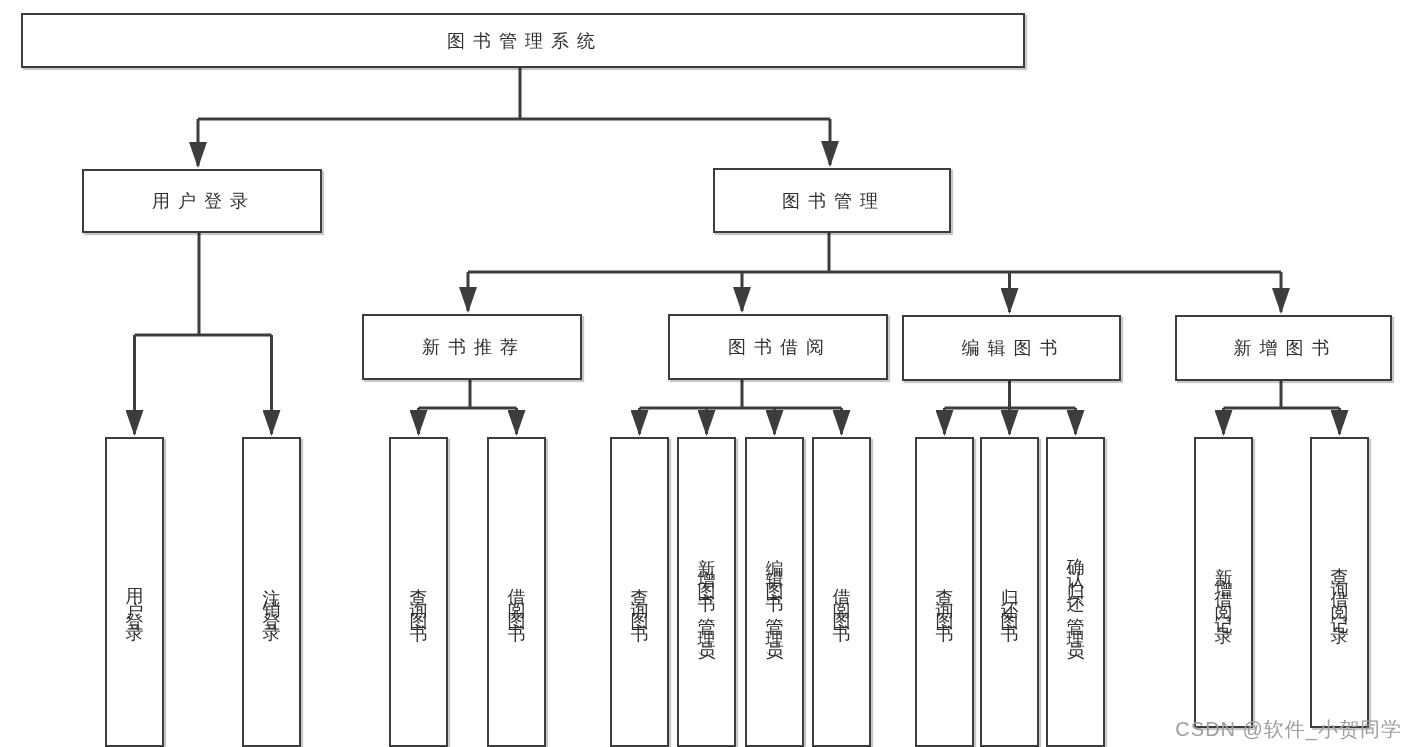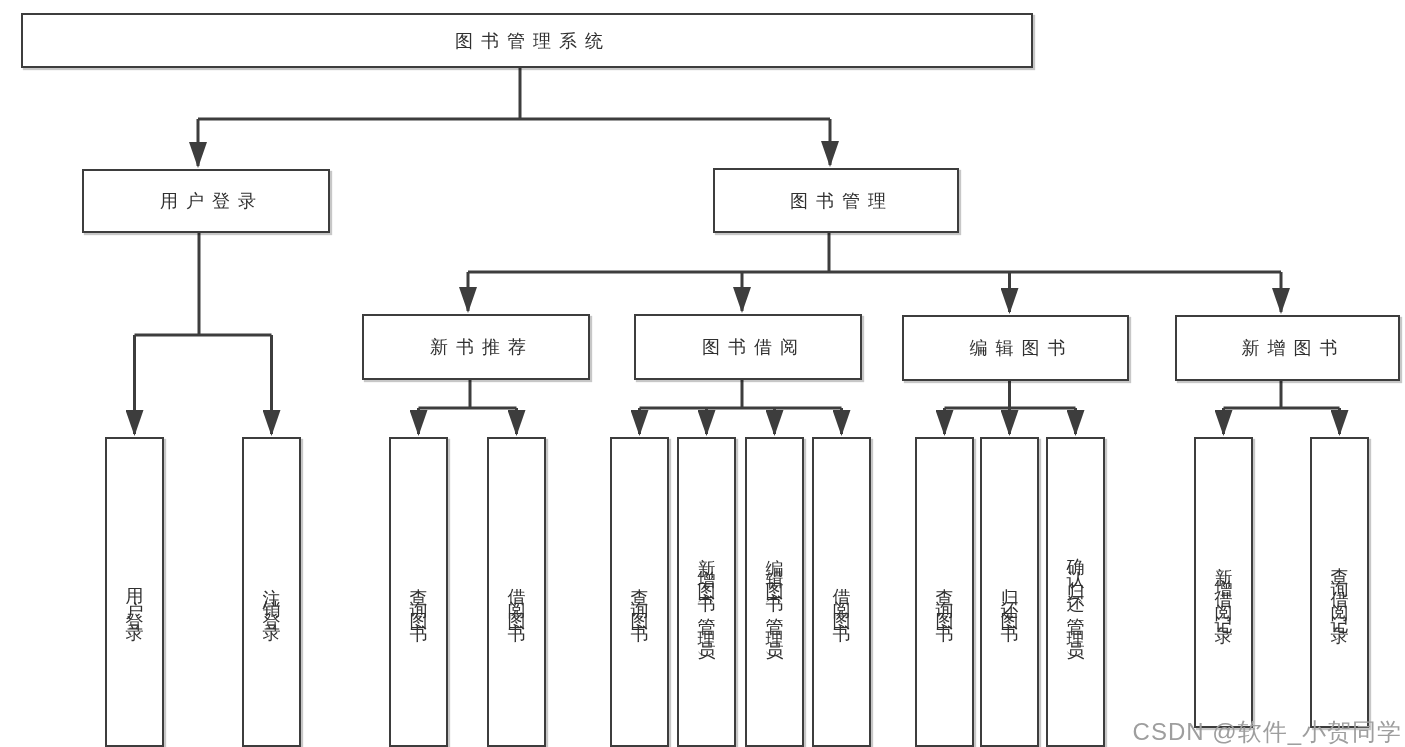--- a/index.html
+++ b/index.html
@@ -14,54 +14,54 @@
   #connectors{position:absolute;left:0;top:0;width:1405px;height:747px;}
   .node{
     position:absolute;
     background:#ffffff;
     border:2px solid #3d3d3d;
     box-shadow:2px 2px 1px rgba(0,0,0,0.22);
     display:flex;align-items:center;justify-content:center;
     font-size:18px;
     box-sizing:content-box;
   }
-  .hbox{letter-spacing:8px;padding-left:12px;}
+  .hbox{letter-spacing:8px;padding-left:4px;}
   .vbox{
     writing-mode:vertical-rl;
     text-orientation:mixed;
     letter-spacing:12px;
     padding-top:12px;
     width:55px;height:294px;top:437px;
   }
   .vbox.short{height:275px;}
   
   #box-root{left:21px;top:13px;width:996px;height:51px;}
   #box-user-login{left:82px;top:169px;width:232px;height:60px;}
   #box-book-mgmt{left:713px;top:168px;width:230px;height:61px;}
   #box-new-book{left:362px;top:314px;width:212px;height:62px;}
-  #box-book-borrow{left:634px;top:314px;width:212px;height:62px;font-family:Liberation Mono, monospace;}
+  #box-book-borrow{left:668px;top:314px;width:212px;height:62px;font-family:Liberation Mono, monospace;}
   #box-current{left:902px;top:315px;width:211px;height:62px;}
   #box-records{left:1175px;top:315px;width:209px;height:62px;}
   
   #v-user-login{left:105px;}
   #v-logout{left:242px;}
   #v-query-1{left:389px;}
   #v-borrow-1{left:487px;}
   #v-query-2{left:610px;}
   #v-add-book{left:677px;}
   #v-edit-book{left:745px;}
   #v-borrow-2{left:812px;}
   #v-query-3{left:915px;}
   #v-return-book{left:980px;}
   #v-confirm-return{left:1046px;}
   #v-add-record{left:1194px;}
   #v-query-record{left:1310px;}
   #watermark{
     position:absolute;right:3px;top:716px;
-    font-size:24px;color:#9e9e9e;letter-spacing:1px;
+    font-size:20px;color:#9e9e9e;letter-spacing:1px;
     white-space:nowrap;
   }
 </style>
 </head>
 <body>
 
 <div id="stage">
 
   <svg id="connectors" viewBox="0 0 1405 747" xmlns="http://www.w3.org/2000/svg">
     <defs>

